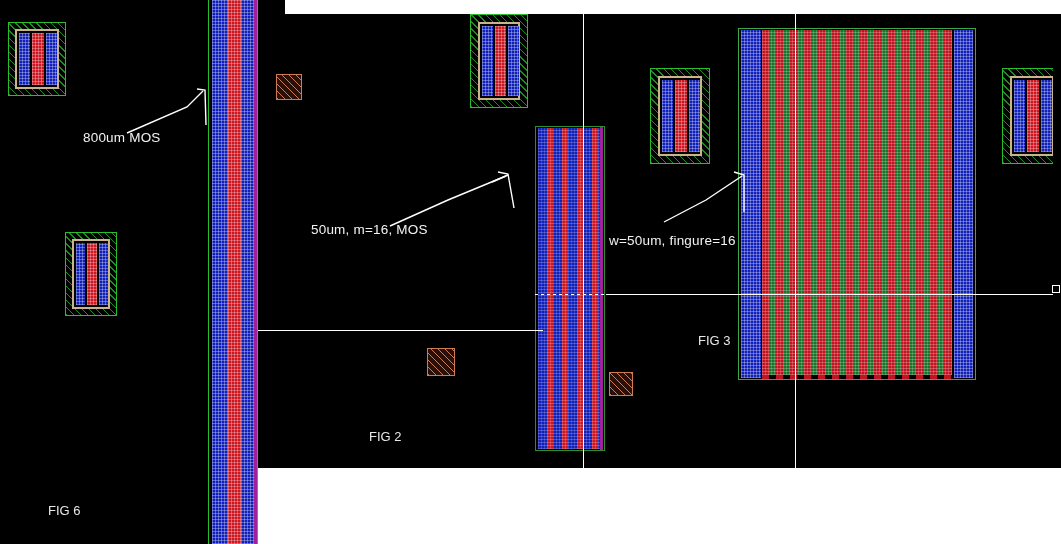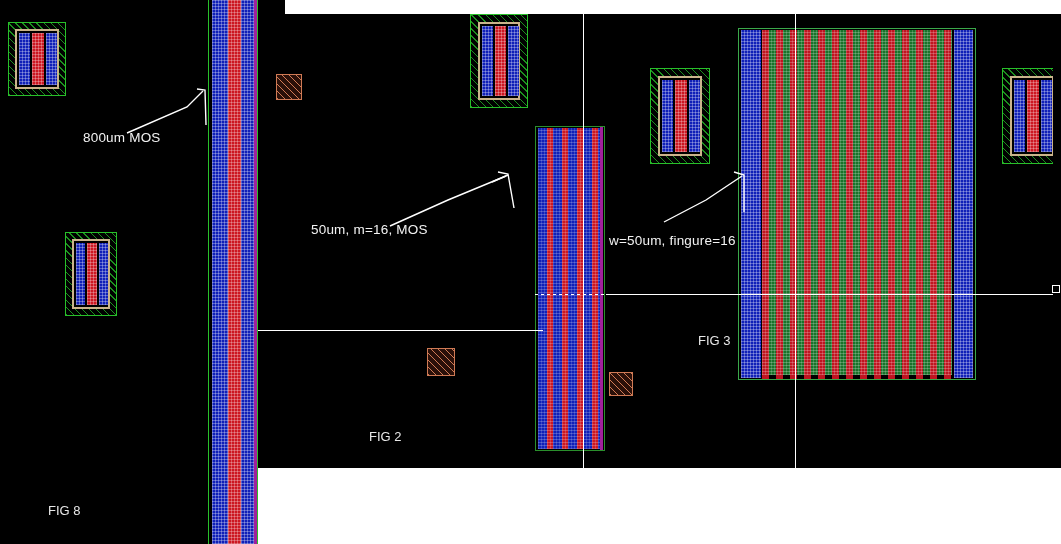--- a/index.html
+++ b/index.html
@@ -197,21 +197,21 @@
       <div class="shape purple" style="left:45px; top:0; width:3px; height:100%;"></div>
     </div>
 
     <svg class="arrowsvg" style="left:125px; top:85px;" width="100" height="55">
       <polyline points="2,48 62,22 78,6" fill="none" stroke="#ffffff" stroke-width="1.4"></polyline>
       <polyline points="72,4 80,5 81,40" fill="none" stroke="#ffffff" stroke-width="1.4"></polyline>
     </svg>
 
     <div class="anno" style="left:83px; top:130px;">800um MOS</div>
 
-    <div class="figlabel" style="left:48px; top:503px;">FIG 8</div>
+    <div class="figlabel" style="left:48px; top:503px;">FIG 6</div>
   </div>
 
   <div class="canvas" id="fig2-canvas">
     <div class="grid"></div>
 
     <div class="shape guard" style="left:212px; top:0px; width:58px; height:94px;">
       <div class="shape tanframe" style="left:7px; top:7px; right:7px; bottom:7px;">
         <div class="shape blue" style="left:2px; top:2px; width:11px; bottom:2px;"></div>
         <div class="shape red" style="left:15px; top:2px; width:11px; bottom:2px;"></div>
         <div class="shape blue" style="left:28px; top:2px; width:11px; bottom:2px;"></div>

